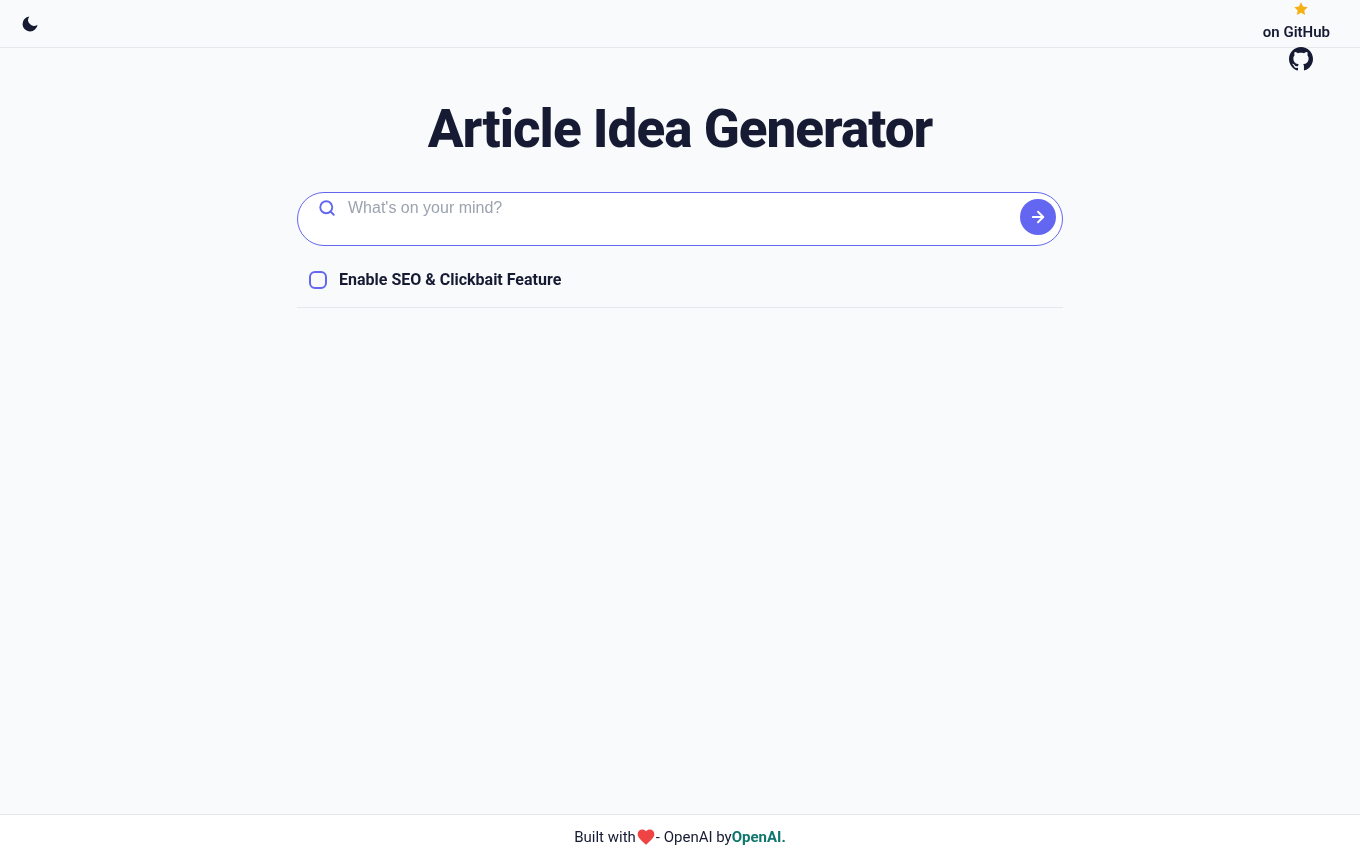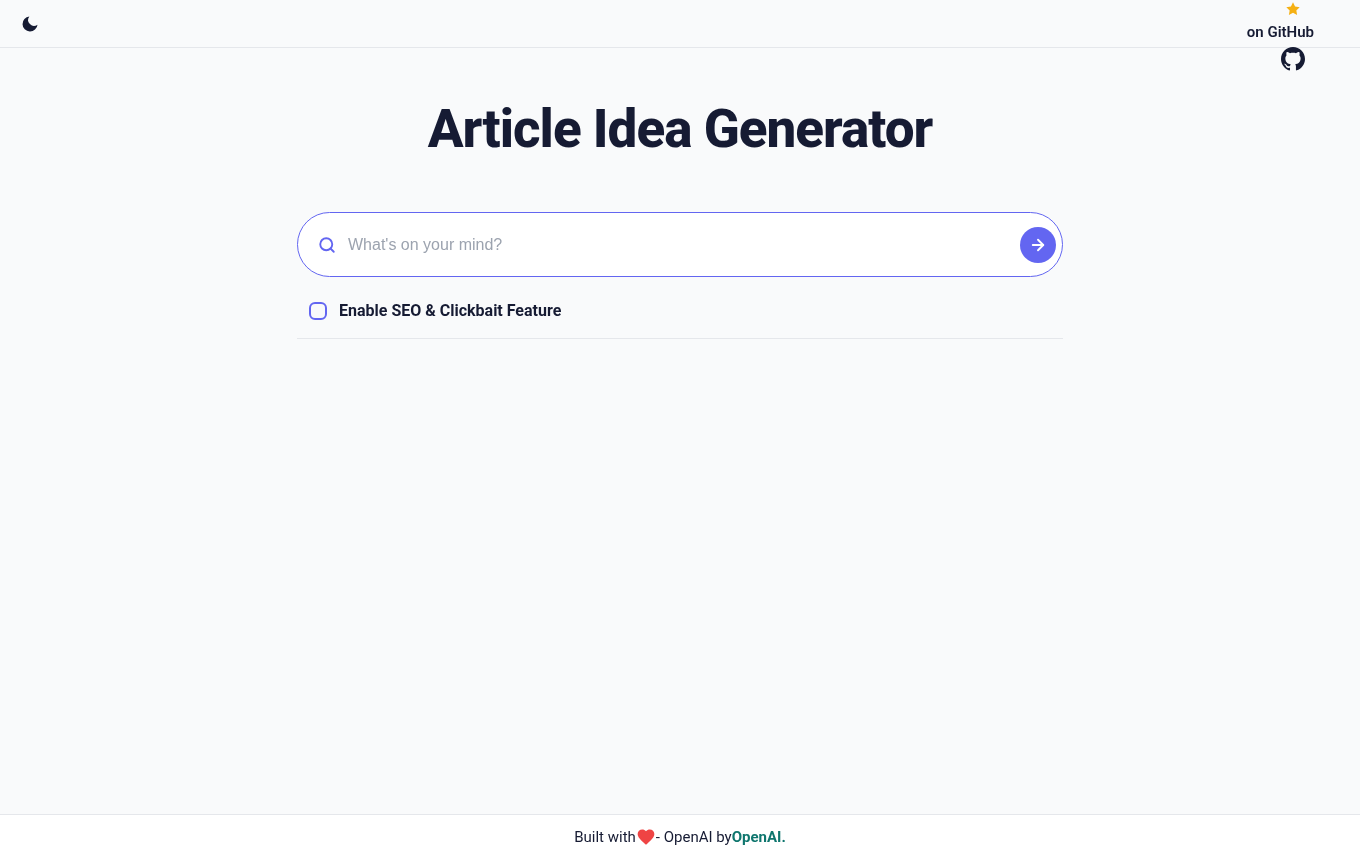--- a/index.html
+++ b/index.html
@@ -45,21 +45,21 @@
       text-decoration: none;
       flex-direction: column;
     }
     
     .github-link .star-text-before {
       margin-right: 0;
     }
     
     .github-link .star-text-after {
       margin-left: 0;
-      margin-right: 26px;
+      margin-right: 10px;
     }
     
     
     .main {
       flex: 1;
       display: flex;
       flex-direction: column;
       align-items: center;
       padding-top: 50px;
     }
@@ -72,27 +72,26 @@
       margin-bottom: 32px;
     }
     
     .search-form {
       width: 766px;
       position: relative;
     }
     
     .search-container {
       display: flex;
-      align-items: center;
+      align-items: flex-start;
       border: 1px solid #6366f1;
       border-radius: 9999px;
       background: #ffffff;
       padding: 6px 6px 6px 20px;
-      height: 65px;
-      margin-top: 20px;
+      height: 54px;
     }
     
     .search-icon-wrap {
       display: flex;
       align-items: center;
       margin-right: 12px;
     }
     
     .search-input {
       flex: 1;

